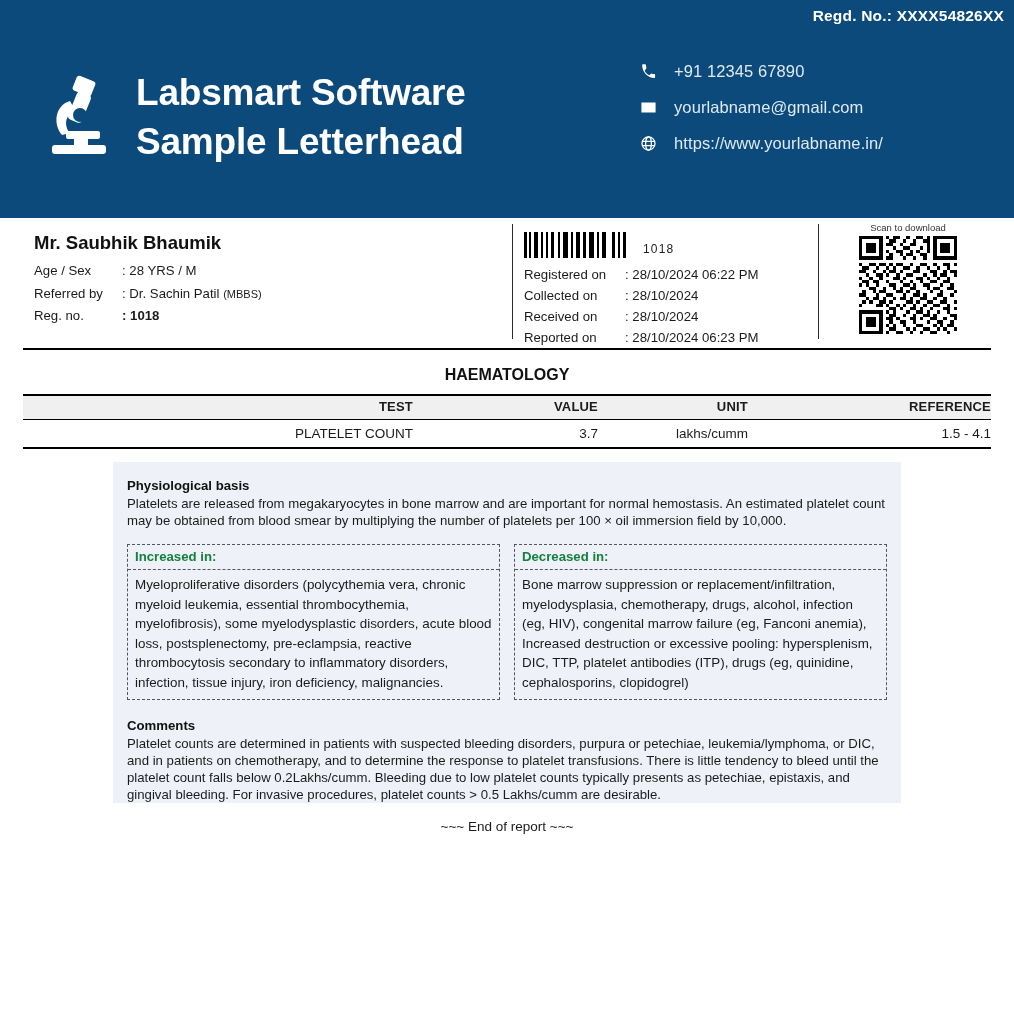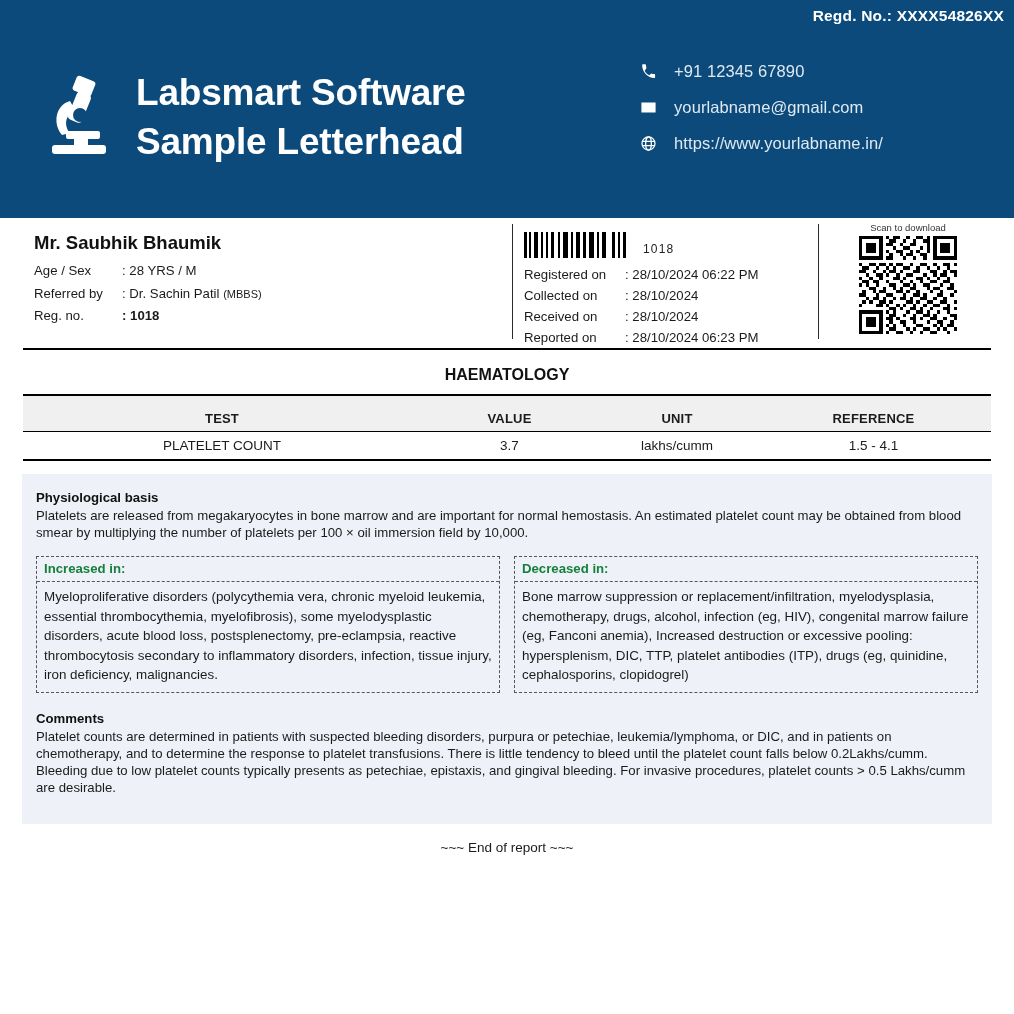--- a/index.html
+++ b/index.html
@@ -76,39 +76,39 @@
 
   .hrule { width: 968px; height: 2px; background: #000; margin: 0 auto; }
 
   
   .dept {
     text-align: center; font-size: 16px; font-weight: bold;
     margin-top: 16px; margin-bottom: 10px; color: #111;
   }
   .rtable { width: 968px; margin: 0 auto; border-collapse: collapse; }
   .rtable th, .rtable td {
-    text-align: center; padding: 15px 0 5px 8px;
+    text-align: right; padding: 3px 0 5px 8px;
     font-size: 13.5px;
   }
   .rtable thead th {
     background: #f0f0f0; font-weight: bold;
     border-top: 2px solid #000; border-bottom: 1.5px solid #000;
     font-size: 13px; letter-spacing: .2px;
   }
   .rtable tbody td { border-bottom: 2px solid #000; padding-top: 6px; padding-bottom: 6px; }
   .col-test  { width: 390px; }
   .col-value { width: 185px; }
   .col-unit  { width: 150px; }
   .col-ref   { width: 243px; }
 
   
   .panel {
-    width: 970px; margin: 13px auto 0;
+    width: 788px; margin: 13px auto 0;
     background: #eef1f7;
-    padding: 16px 14px 28px 14px;
+    padding: 16px 14px 0 14px;
   }
   .blk-title { font-size: 13.2px; font-weight: bold; color: #111; margin-bottom: 2px; }
   .blk-body { font-size: 13.2px; line-height: 17px; color: #1b1b1b; }
 
   .cols { display: flex; gap: 14px; margin-top: 15px; }
   .cbox { flex: 1 1 0; border: 1px dashed #555; }
   .cbox-head {
     font-size: 13.2px; font-weight: bold; color: #15803d;
     padding: 4px 7px 5px; border-bottom: 1px dashed #555;
   }

